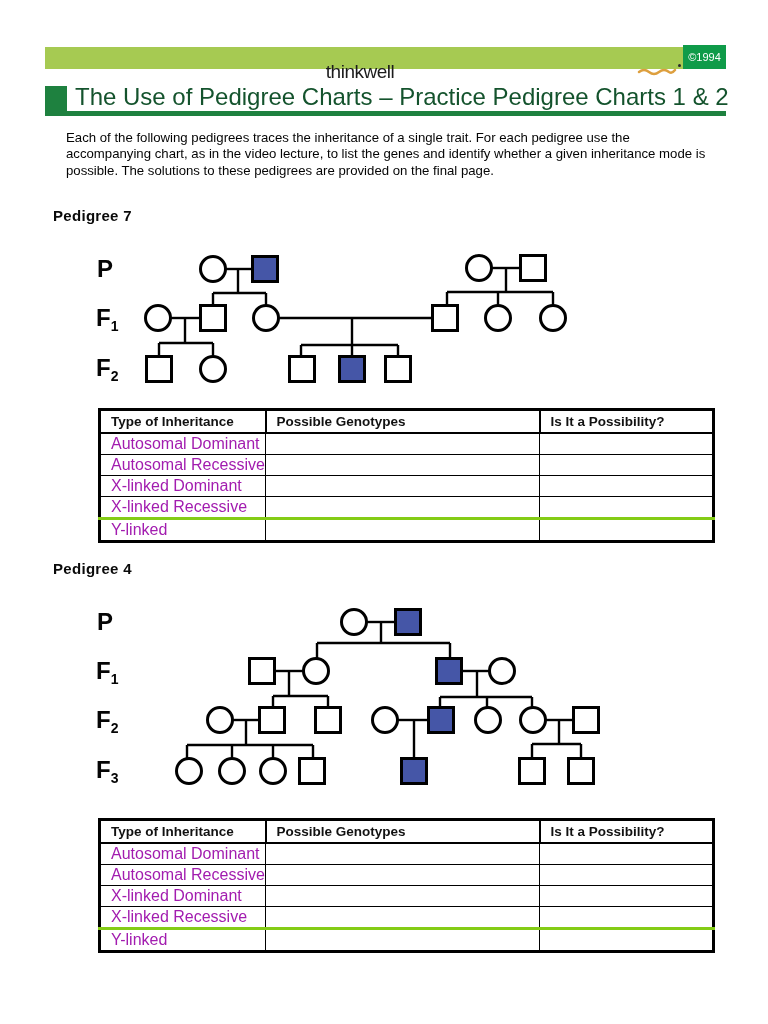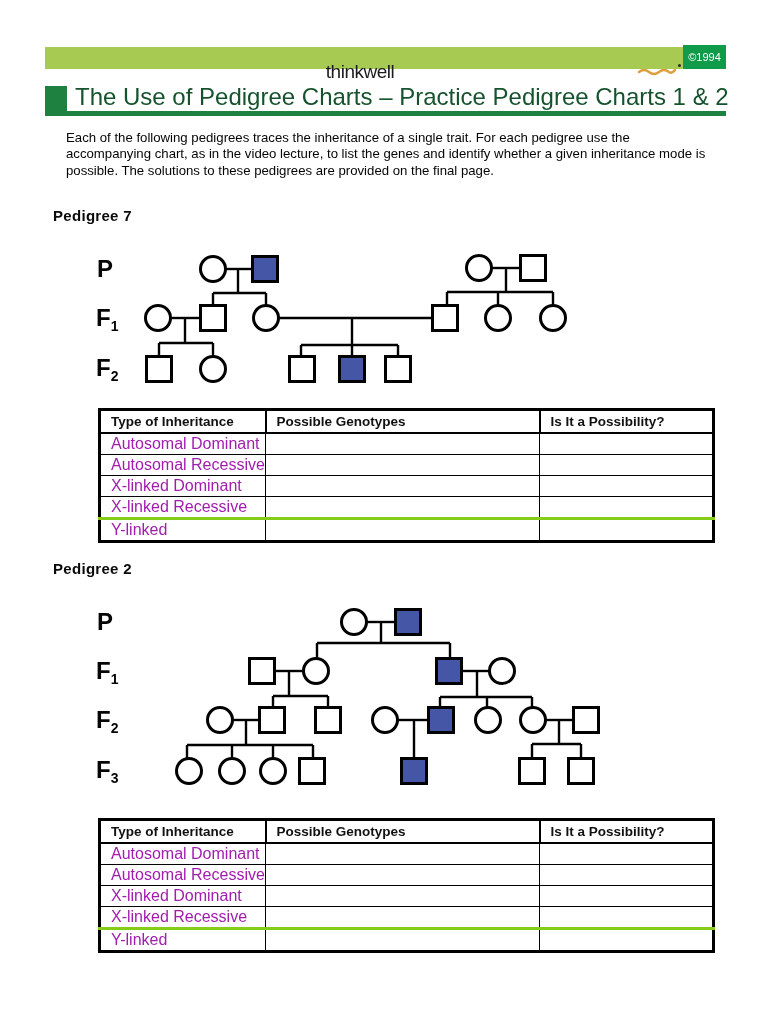--- a/index.html
+++ b/index.html
@@ -60,21 +60,21 @@
 </svg>
 <div class="abs copyright-badge">©1994</div>
 
 <div class="abs title-bullet"></div>
 <div class="abs page-title">The Use of Pedigree Charts – Practice Pedigree Charts 1 &amp; 2</div>
 <div class="abs title-underline"></div>
 
 <div class="abs intro">Each of the following pedigrees traces the inheritance of a single trait. For each pedigree use the accompanying chart, as in the video lecture, to list the genes and identify whether a given inheritance mode is possible. The solutions to these pedigrees are provided on the final page.</div>
 
 <div class="abs section-heading sh1">Pedigree 7</div>
-<div class="abs section-heading sh2">Pedigree 2</div>
+<div class="abs section-heading sh2">Pedigree 4</div>
 
 <svg id="pedigree-svg" class="abs" width="768" height="1024" viewBox="0 0 768 1024">
     <line x1="225.5" y1="269" x2="252.5" y2="269" class="rel-line"></line>
     <line x1="238" y1="269" x2="238" y2="293" class="rel-line"></line>
     <line x1="213" y1="293" x2="266" y2="293" class="rel-line"></line>
     <line x1="213" y1="293" x2="213" y2="306" class="rel-line"></line>
     <line x1="266" y1="293" x2="266" y2="306" class="rel-line"></line>
     <line x1="170.5" y1="318" x2="200.5" y2="318" class="rel-line"></line>
     <line x1="185" y1="318" x2="185" y2="343" class="rel-line"></line>
     <line x1="159" y1="343" x2="213" y2="343" class="rel-line"></line>

